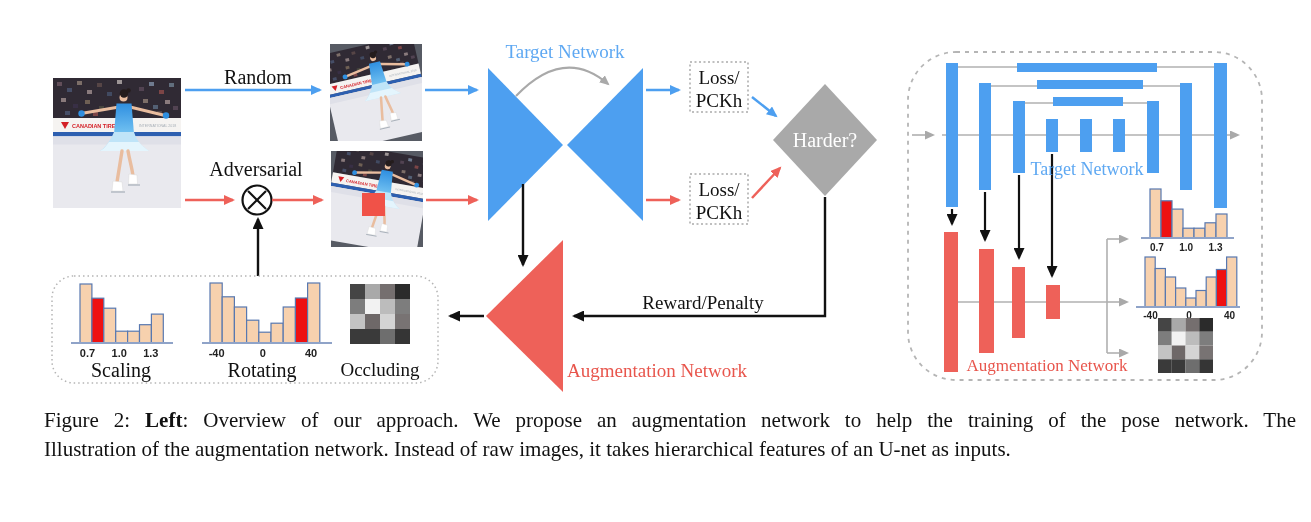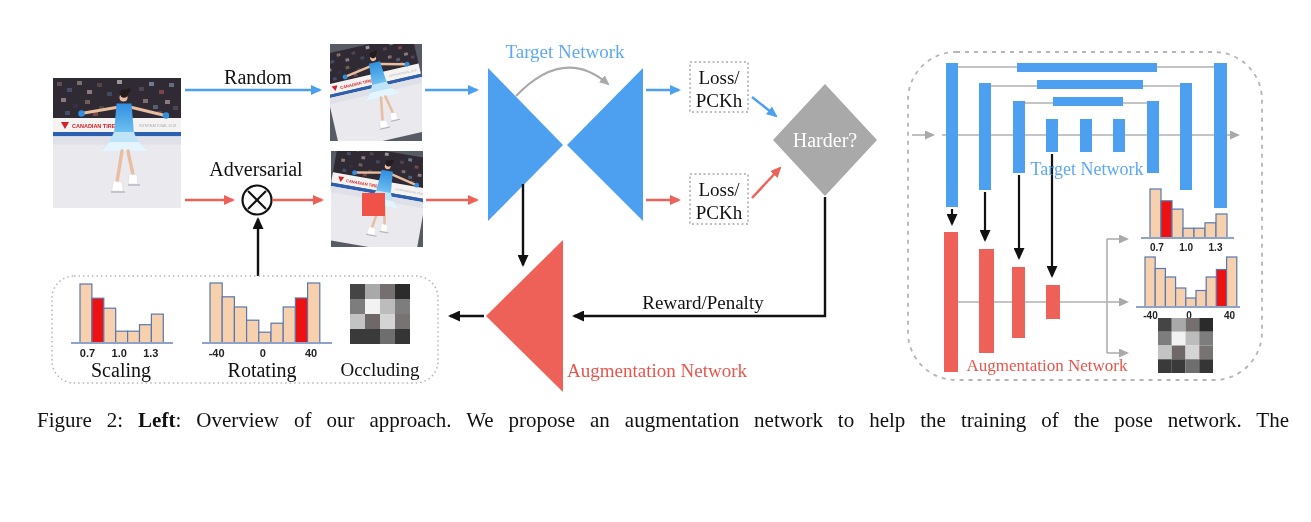--- a/index.html
+++ b/index.html
@@ -1,20 +1,20 @@
 <!DOCTYPE html>
 <html><head>
 <meta charset="utf-8">
 <style>
   html,body{margin:0;padding:0;background:#fff;}
   .page{position:relative;width:1311px;height:522px;background:#fff;overflow:hidden;
         font-family:"Liberation Serif", serif;}
   .diagram{position:absolute;left:0;top:0;}
   svg text{user-select:none;}
-  .caption{position:absolute;left:37px;top:406px;width:1252px;
+  .caption{position:absolute;left:44px;top:406px;width:1252px;
            font-family:"Liberation Serif", serif;font-size:21px;color:#111;}
   .cap-line{line-height:28.6px;white-space:nowrap;}
   .cap-just{text-align:justify;text-align-last:justify;white-space:normal;}
   .b{font-weight:bold;}
 </style>
 </head>
 <body>
 
 <div class="page">
 
@@ -308,15 +308,16 @@
         <rect x="1199.25" y="345.50" width="13.75" height="13.75" fill="#787373"></rect>
         <rect x="1158.00" y="359.25" width="13.75" height="13.75" fill="#3a3a3a"></rect>
         <rect x="1171.75" y="359.25" width="13.75" height="13.75" fill="#3a3a3a"></rect>
         <rect x="1185.50" y="359.25" width="13.75" height="13.75" fill="#6e6e6e"></rect>
         <rect x="1199.25" y="359.25" width="13.75" height="13.75" fill="#353535"></rect>
       </g>
 </svg>
 
 <div class="caption">
   <div class="cap-line cap-just"><span>Figure 2: </span><span class="b">Left</span><span>: Overview of our approach. We propose an augmentation network to help the training of the pose network. The</span></div>
+  <div class="cap-line">Illustration of the augmentation network. Instead of raw images, it takes hierarchical features of an U-net as inputs.</div>
 </div>
 
 </div>
 
 </body></html>

